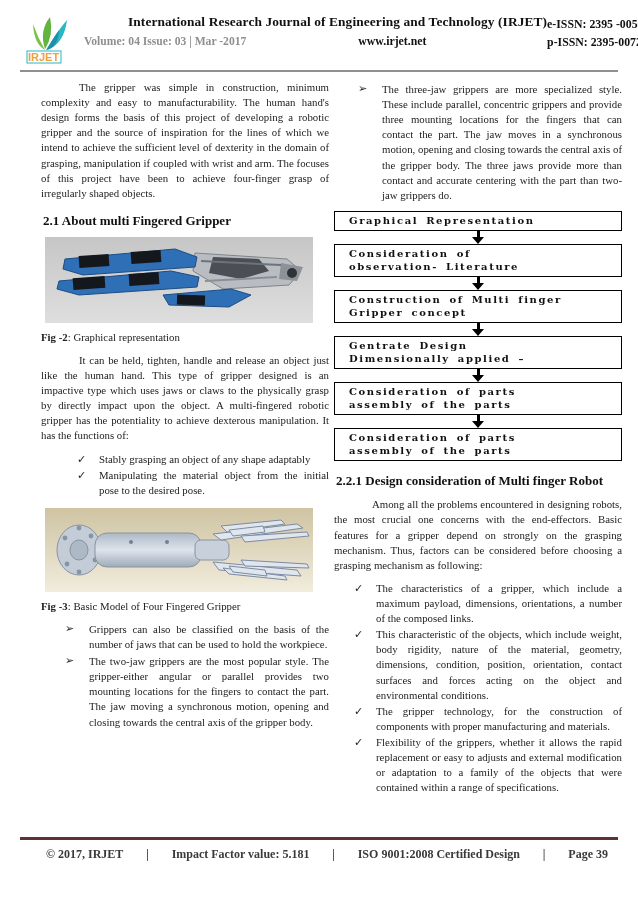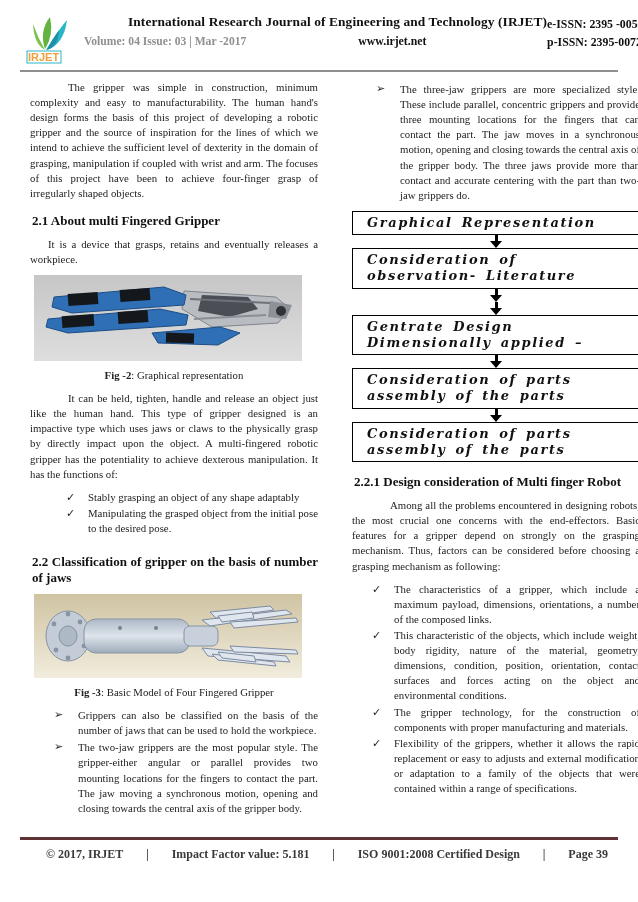--- a/index.html
+++ b/index.html
@@ -41,38 +41,39 @@
   .head-right div{
     font-size:11.8px;font-weight:bold;color:#111;line-height:1.55;white-space:nowrap;
   }
   .header-rule{
     height:2px;background:#8f8f8f;margin:8px 20px 0 20px;
   }
   
   .columns{
     display:flex;
     padding:8px 12px 0 30px;
-    gap:34px;
+    gap:5px;
+    margin-left:11px;
   }
   .col{width:288px;flex:0 0 288px;}
   .para{
     font-size:10.8px;line-height:1.4;text-align:justify;
     margin:0 0 8px 0;color:#222;
   }
   .indent .first{display:inline-block;width:38px;}
   .small-indent .first{display:inline-block;width:18px;}
   h2.sec{
     font-size:13px;font-weight:bold;color:#111;
     margin:12px 0 8px 2px;text-align:justify;
   }
   
   .figure{margin:6px 0 4px 4px;}
   .figimg{border:0;display:block;}
   .figcap{
-    font-size:10.8px;text-align:center;margin:8px 0 10px 0;color:#222;
+    font-size:10.8px;margin:8px 0 10px 0;color:#222;
   }
   .figcap b{font-weight:bold;}
   
   ul.checklist{list-style:none;margin:4px 0 10px 0;padding:0 0 0 36px;}
   ul.checklist li{
     position:relative;font-size:10.8px;line-height:1.4;
     text-align:justify;padding-left:22px;margin-bottom:1px;color:#222;
   }
   ul.checklist li .marker{
     position:absolute;left:0;top:0;font-weight:bold;font-size:11px;
@@ -87,24 +88,23 @@
   ul.arrowlist li .marker{
     position:absolute;left:0;top:-1px;font-size:11px;
     font-family:"DejaVu Sans", sans-serif;color:#222;
   }
   
   .flowchart{margin:4px 0 0 0;}
   .fc-box{
     border:1.6px solid #000;background:#fff;
     padding:3px 6px 3px 14px;
     font-family:"DejaVu Serif", serif;
-    font-weight:bold;font-size:13px;line-height:1.25;
+    font-weight:bold;font-size:10px;line-height:1.25;
     letter-spacing:1.6px;word-spacing:3px;color:#111;
     white-space:pre-line;
-    font-style:italic;
   }
   .fc-arrow{display:flex;flex-direction:column;align-items:center;height:13px;justify-content:flex-start;}
   .fc-arrow .stem{width:3px;height:6px;background:#000;}
   .fc-arrow .head{
     width:0;height:0;border-left:6px solid transparent;
     border-right:6px solid transparent;border-top:7px solid #000;
   }
   
   .footer-rule{
     position:absolute;left:20px;right:20px;bottom:62px;
@@ -147,21 +147,20 @@
   </div>
   <div class="header-rule"></div>
 
   <div class="columns">
 
     <section class="col">
       <p class="para indent"><span class="first"></span><span>The gripper was simple in construction, minimum complexity and easy to manufacturability. The human hand's design forms the basis of this project of developing a robotic gripper and the source of inspiration for the lines of which we intend to achieve the sufficient level of dexterity in the domain of grasping, manipulation if coupled with wrist and arm. The focuses of this project have been to achieve four-finger grasp of irregularly shaped objects.</span></p>
 
       <h2 class="sec">2.1 About multi Fingered Gripper</h2>
 
-      <p class="para small-indent"><span class="first"></span><span>It is a device that grasps, retains and eventually releases a workpiece.</span></p>
 
       <div class="figure">
         <svg class="figimg" width="268" height="86" viewBox="0 0 268 86">
           <defs>
             <linearGradient id="f2bg" x1="0" y1="0" x2="0" y2="1">
               <stop offset="0" stop-color="#c6c6c6"></stop>
               <stop offset="1" stop-color="#dedede"></stop>
             </linearGradient>
           </defs>
           <rect width="268" height="86" fill="url(#f2bg)"></rect>
@@ -186,24 +185,23 @@
           <line x1="156" y1="24" x2="236" y2="28" stroke="#6c737b" stroke-width="2"></line>
           <line x1="160" y1="44" x2="232" y2="40" stroke="#888f97" stroke-width="2"></line>
         </svg>
       </div>
       <div class="figcap"><b>Fig -2</b><span>: Graphical representation</span></div>
 
       <p class="para indent"><span class="first"></span><span>It can be held, tighten, handle and release an object just like the human hand. This type of gripper designed is an impactive type which uses jaws or claws to the physically grasp by directly impact upon the object. A multi-fingered robotic gripper has the potentiality to achieve dexterous manipulation. It has the functions of:</span></p>
 
       <ul class="checklist">
         <li><span class="marker">✓</span><span>Stably grasping an object of any shape adaptably</span></li>
-        <li><span class="marker">✓</span><span>Manipulating the grasped object from the initial pose to the desired pose.</span></li>
+        <li><span class="marker">✓</span><span>Manipulating the material object from the initial pose to the desired pose.</span></li>
       </ul>
 
-      <h2 class="sec" style="margin-top:18px;">2.2 Classification of gripper on the basis of number of jaws</h2>
 
       <div class="figure">
         <svg class="figimg" width="268" height="84" viewBox="0 0 268 84">
           <defs>
             <linearGradient id="f3bg" x1="0" y1="0" x2="0" y2="1">
               <stop offset="0" stop-color="#cfc3a2"></stop>
               <stop offset="1" stop-color="#f1ecdd"></stop>
             </linearGradient>
             <linearGradient id="cyl" x1="0" y1="0" x2="0" y2="1">
               <stop offset="0" stop-color="#aeb9c6"></stop>
@@ -260,20 +258,22 @@
         <div class="fc-arrow">
             <div class="stem"></div>
             <div class="head"></div>
           </div>
         <div class="fc-box">Consideration of
 observation- Literature</div>
         <div class="fc-arrow">
             <div class="stem"></div>
             <div class="head"></div>
           </div>
+        <div class="fc-box">Construction of Multi finger
+Gripper concept</div>
         <div class="fc-arrow">
             <div class="stem"></div>
             <div class="head"></div>
           </div>
         <div class="fc-box">Gentrate Design
 Dimensionally applied –</div>
         <div class="fc-arrow">
             <div class="stem"></div>
             <div class="head"></div>
           </div>

